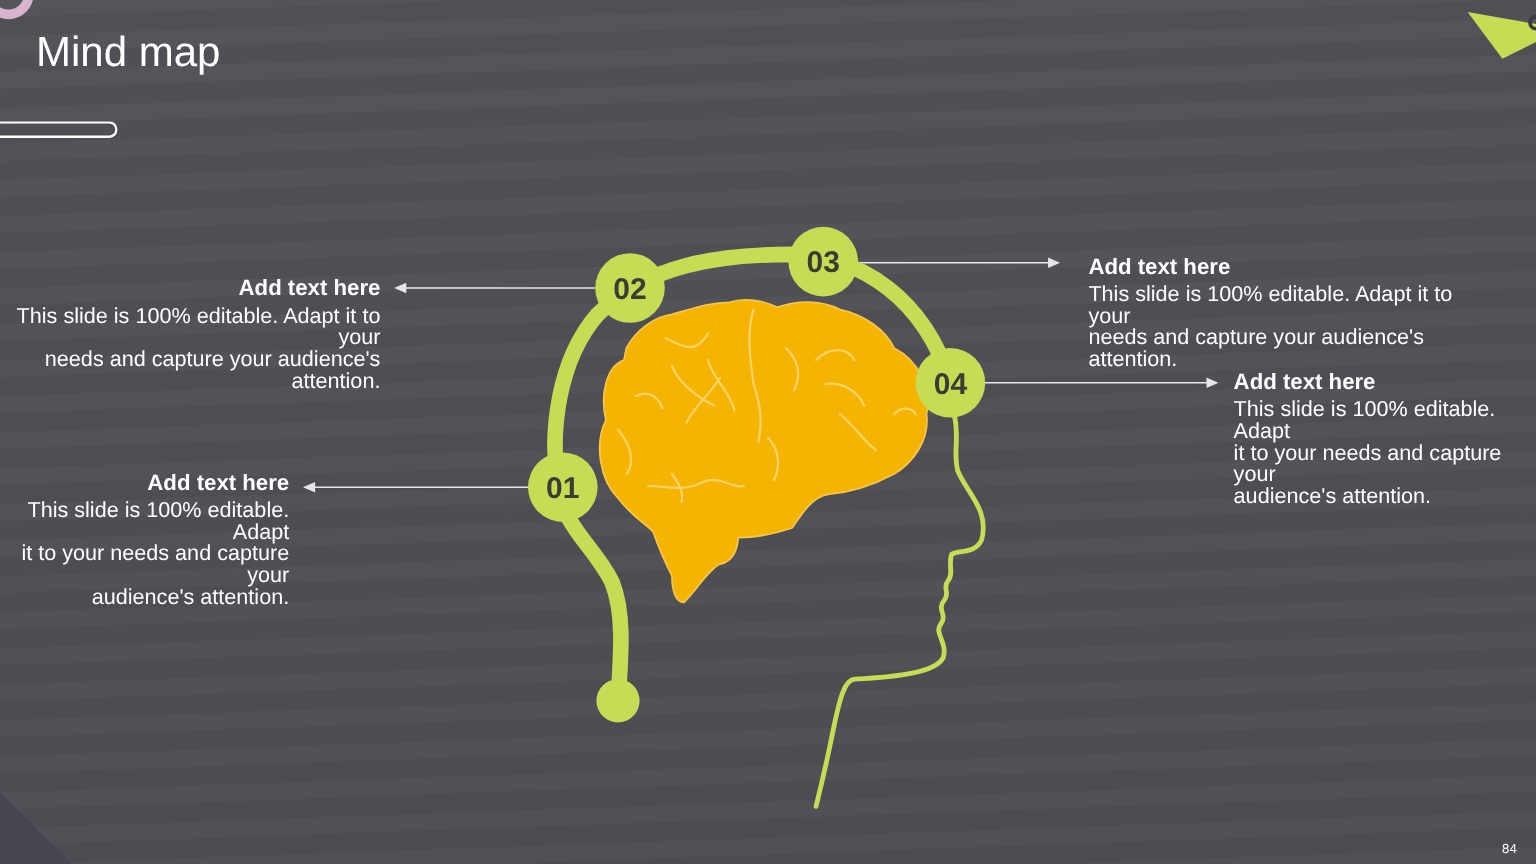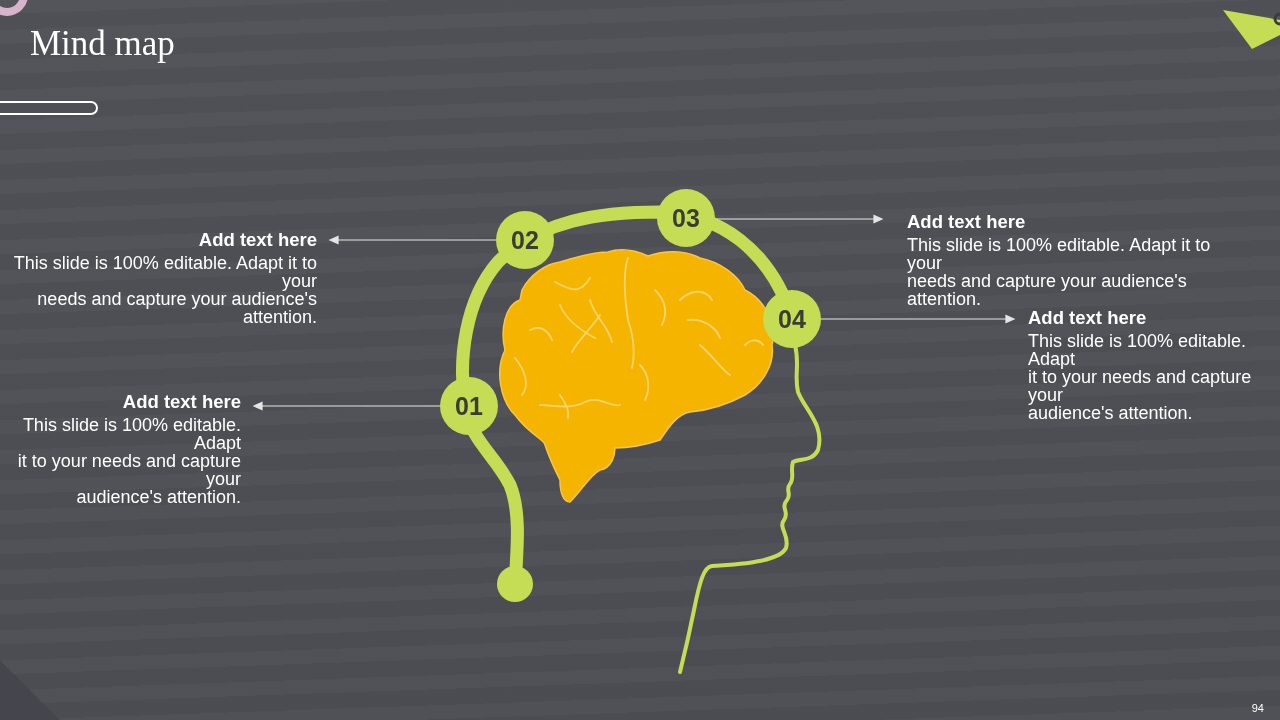--- a/index.html
+++ b/index.html
@@ -3,21 +3,21 @@
 <meta charset="utf-8">
 <style>
   html, body { margin: 0; padding: 0; }
   body { width: 1280px; height: 720px; overflow: hidden; background: #4f5056; position: relative; font-family: "Liberation Sans", sans-serif; }
   .bg { position: absolute; inset: 0;
     background:
       repeating-linear-gradient(178deg, rgba(255,255,255,0.018) 0px, rgba(255,255,255,0.018) 14px, rgba(0,0,0,0.02) 14px, rgba(0,0,0,0.02) 30px),
       linear-gradient(180deg, #515258 0%, #4d4e54 100%);
   }
   .corner-ring { position: absolute; left: -14px; top: -26px; width: 42px; height: 42px; border-radius: 50%; border: 8px solid #d8b4cc; box-sizing: border-box; }
-  .title { position: absolute; left: 30px; top: 24px; font-family: Liberation Serif, serif; font-size: 35px; color: #ffffff; }
+  .title { position: absolute; left: 30px; top: 24px; font-family: Liberation Sans, sans-serif; font-size: 35px; color: #ffffff; }
   .title-bar { position: absolute; left: -10px; top: 101px; width: 108px; height: 14px; border: 2.5px solid #ffffff; border-left: none; border-radius: 0 8px 8px 0; box-sizing: border-box; }
   .corner-triangle { position: absolute; right: 0; top: 0; width: 70px; height: 60px; }
   .corner-shade { position: absolute; left: 0; bottom: 0; width: 60px; height: 60px; background: linear-gradient(225deg, transparent 50%, #45464d 50%); }
   .page-num { position: absolute; right: 16px; bottom: 6px; font-size: 11px; color: #ffffff; }
   .diagram { position: absolute; left: 0; top: 0; width: 1280px; height: 720px; }
   .node-label { font-family: "Liberation Sans", sans-serif; font-weight: bold; font-size: 25px; fill: #3b3d33; }
   .text-block { position: absolute; color: #ffffff; }
   .text-block .heading { font-weight: bold; font-size: 18.5px; margin-bottom: 3px; }
   .text-block .body { font-size: 18px; line-height: 18px; }
   .right-align { text-align: right; }
@@ -125,13 +125,13 @@
 
 <div class="text-block" style="left:1028px; top:307px; width:240px;">
   <div class="heading">Add text here</div>
   <div class="body">
     <div>This slide is 100% editable. Adapt</div>
     <div>it to your needs and capture your</div>
     <div>audience's attention.</div>
   </div>
 </div>
 
-<div class="page-num">94</div>
+<div class="page-num">84</div>
 
 </body></html>

